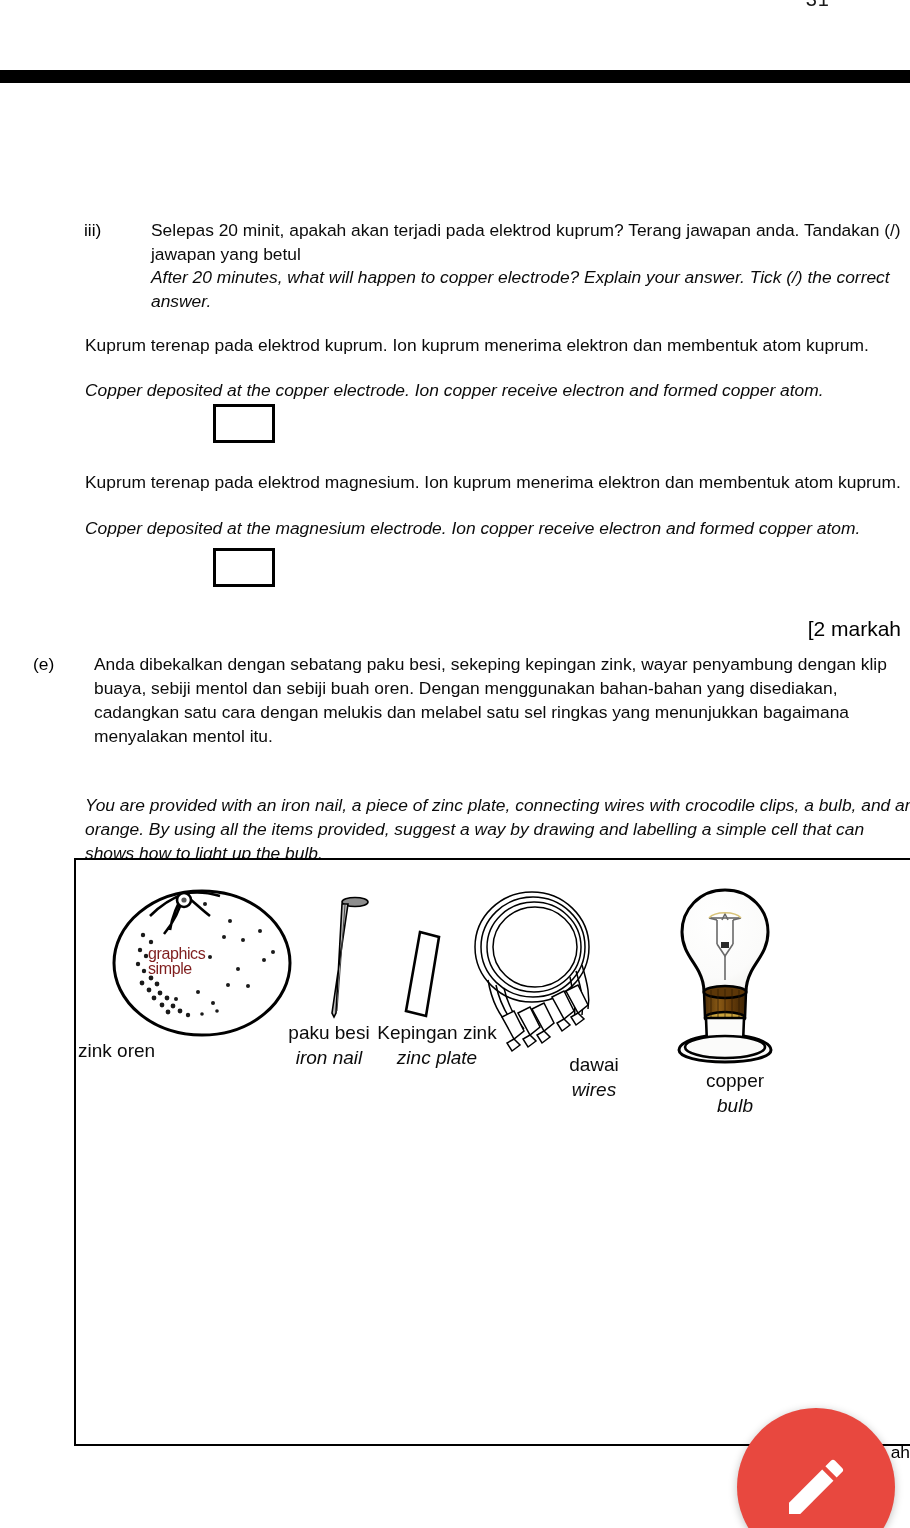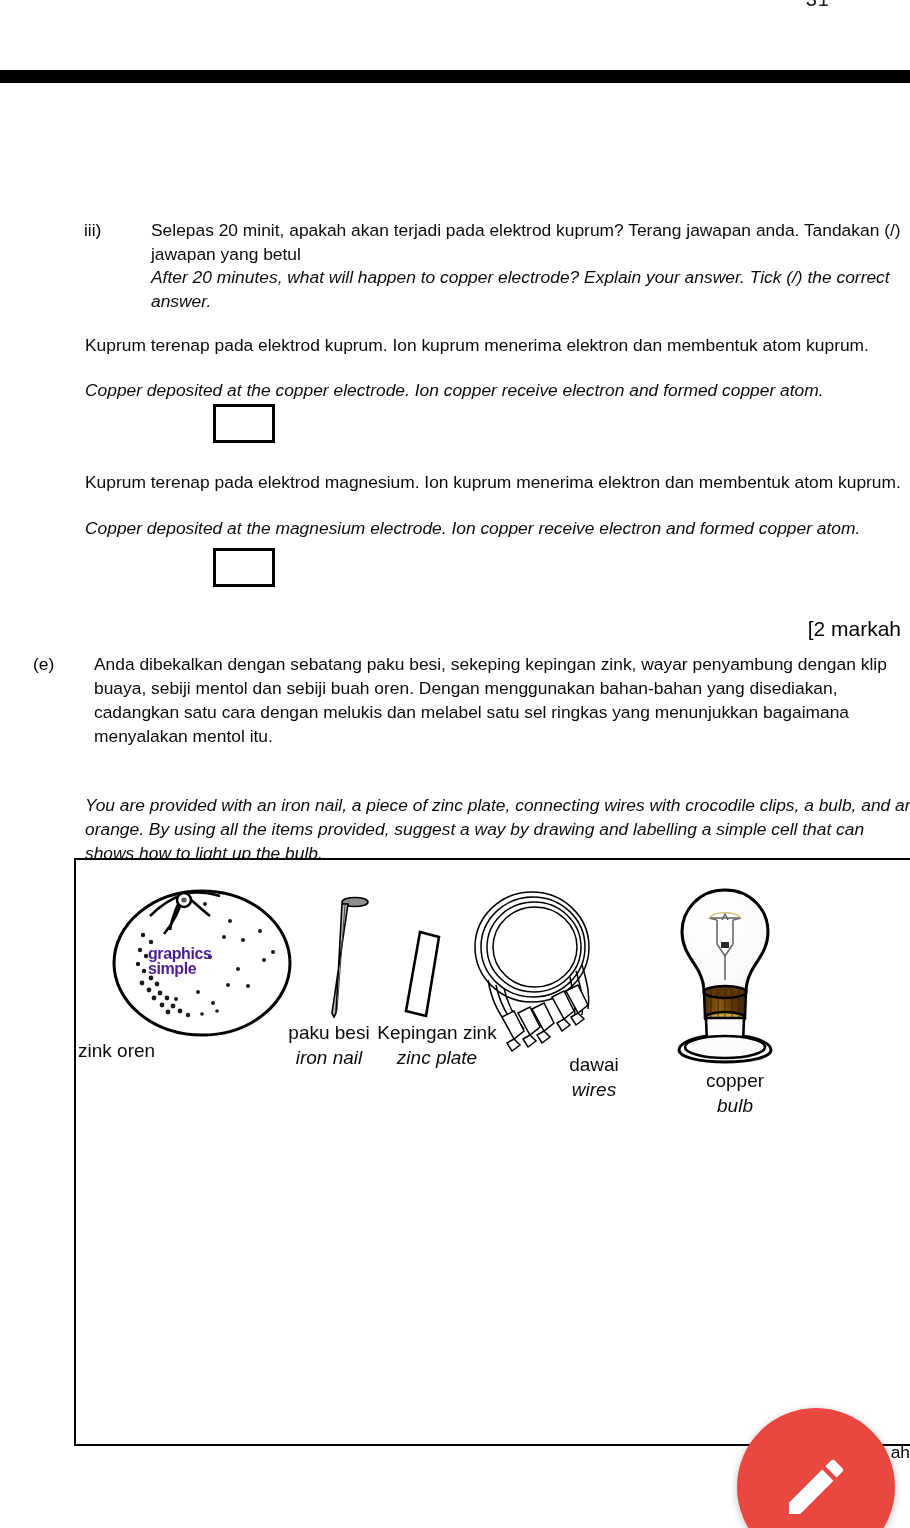--- a/index.html
+++ b/index.html
@@ -184,22 +184,22 @@
 
   #fig-bulb    { left: 665px; top: 884px; }
   #cap-bulb    { left: 672px; top: 1068px; width: 126px; }
 
   
   #orange-watermark {
     position: absolute;
     left: 148px;
     top: 946px;
     font-size: 16px;
-    font-weight: bold;
-    color: #4c1d95;
+    font-weight: normal;
+    color: #7f1d1d;
     line-height: 15px;
     letter-spacing: -0.4px;
     pointer-events: none;
   }
 
   
   #fab-edit {
     position: absolute;
     left: 737px;
     top: 1408px;

